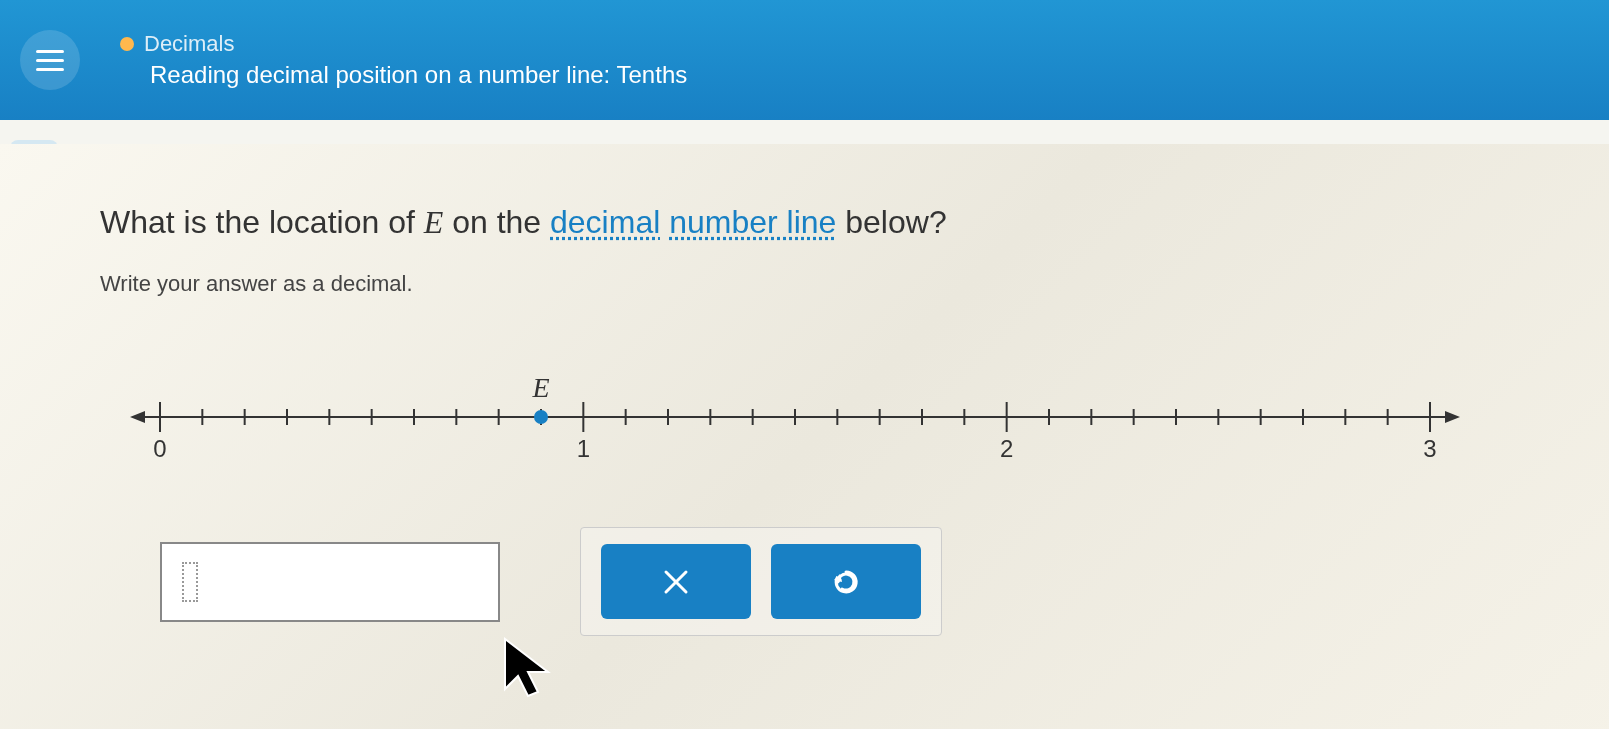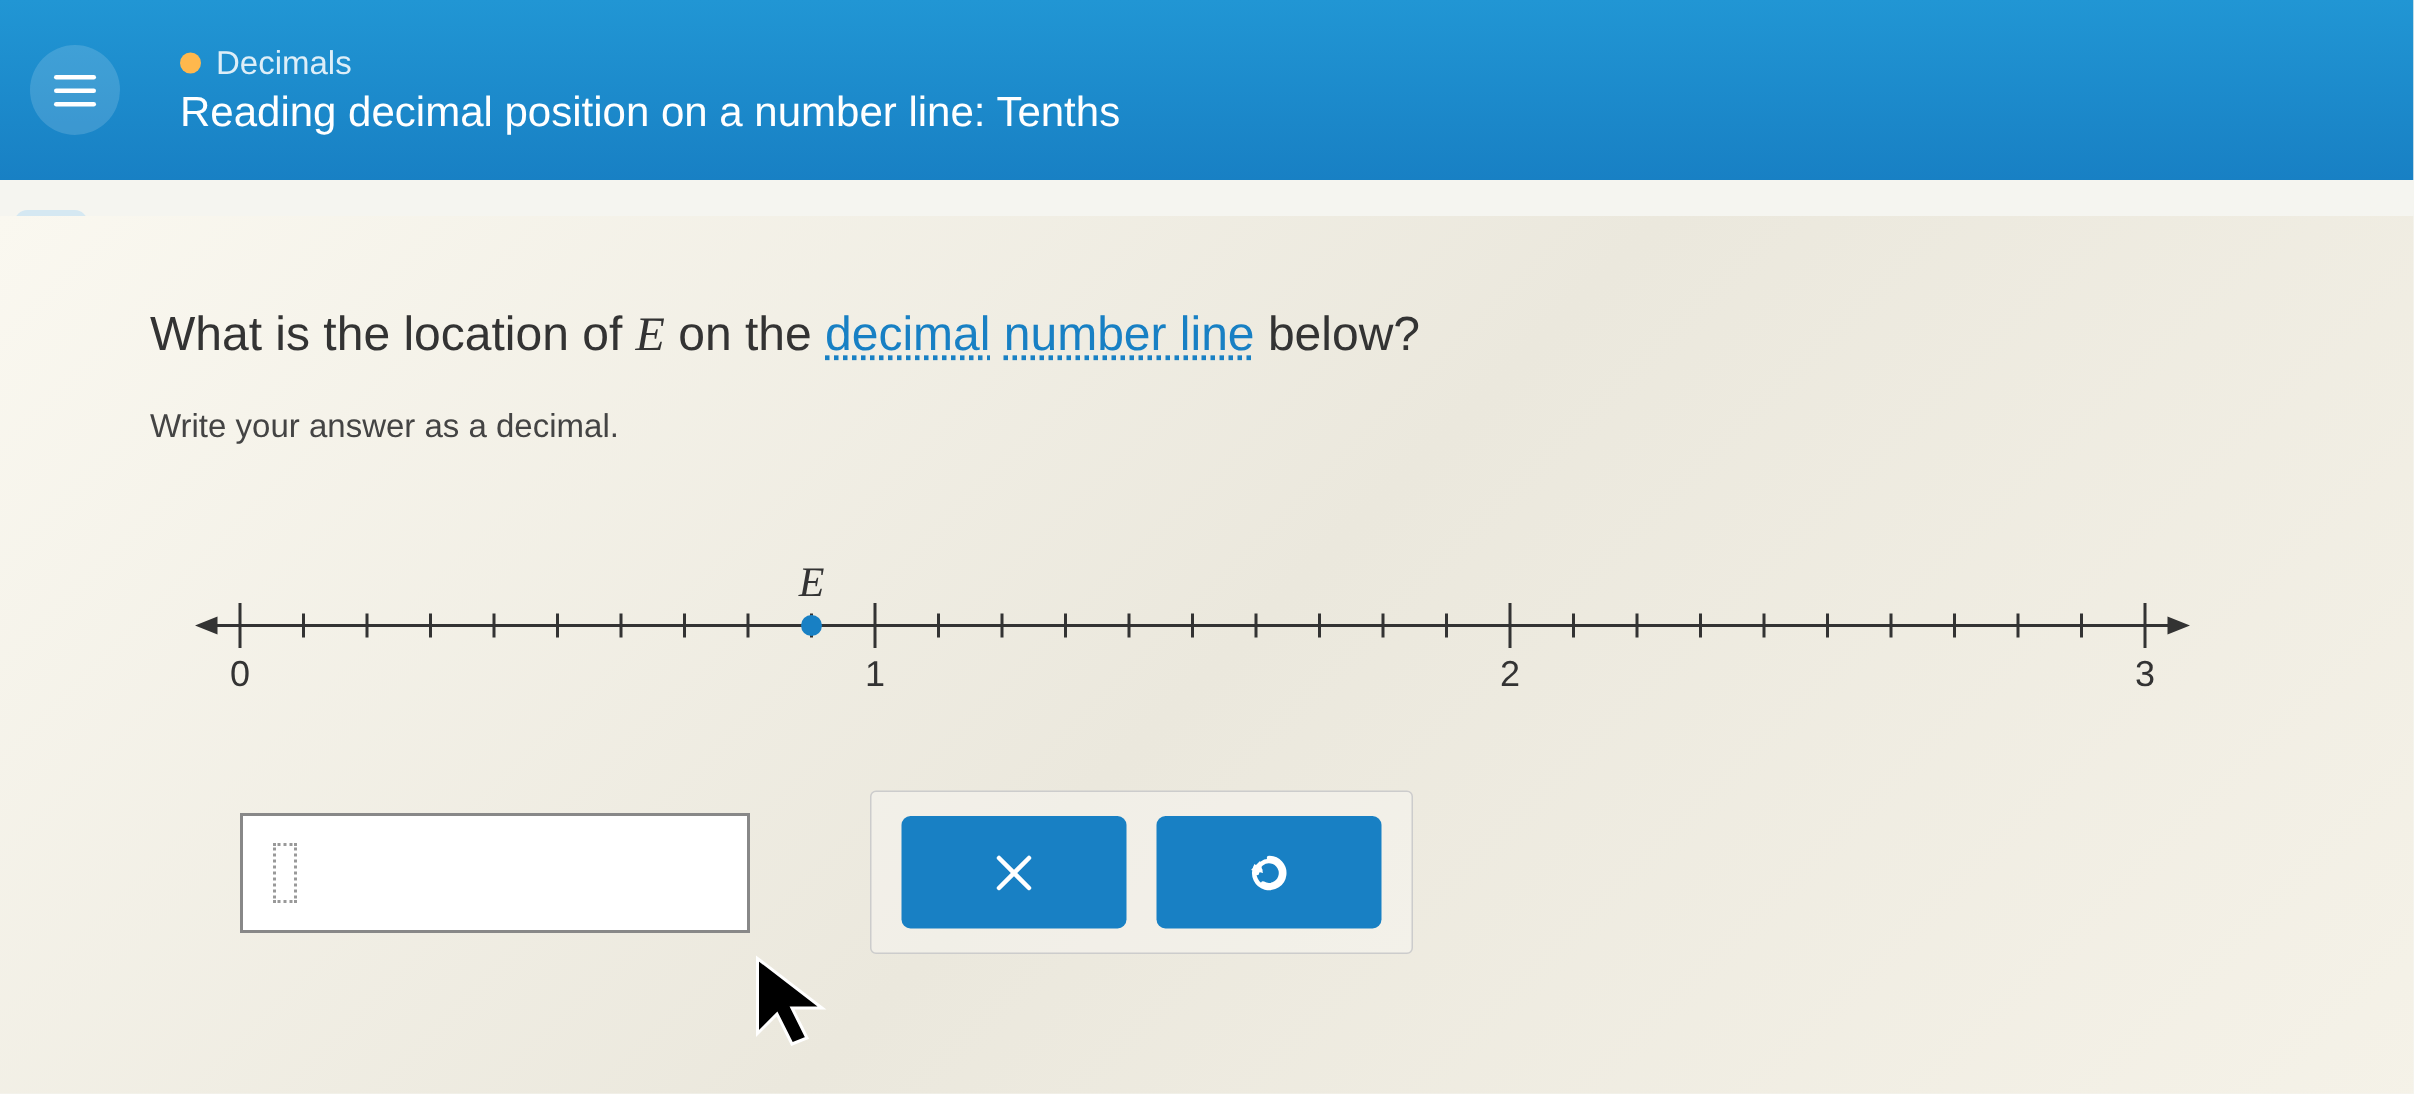--- a/index.html
+++ b/index.html
@@ -59,22 +59,23 @@
       border-radius: 50%;
       background: #FFB84D;
     }
     .category {
       color: rgba(255,255,255,0.85);
       font-size: 22px;
       font-weight: 500;
     }
     .lesson-title {
       color: white;
-      font-size: 28px;
+      font-size: 24px;
       font-weight: 500;
+      margin-left: 30px;
     }
     .collapse-tab {
       position: absolute;
       left: 10px;
       top: 140px;
       background: #D5E8F2;
       border-radius: 8px;
       padding: 10px 14px;
       cursor: pointer;
     }

